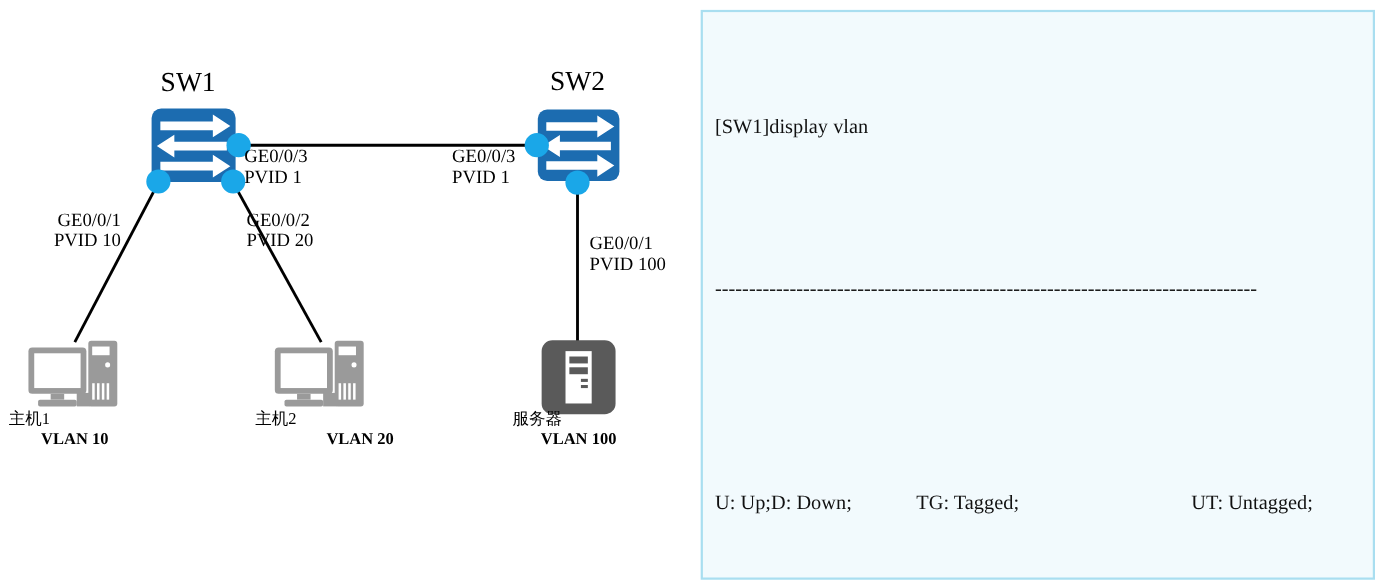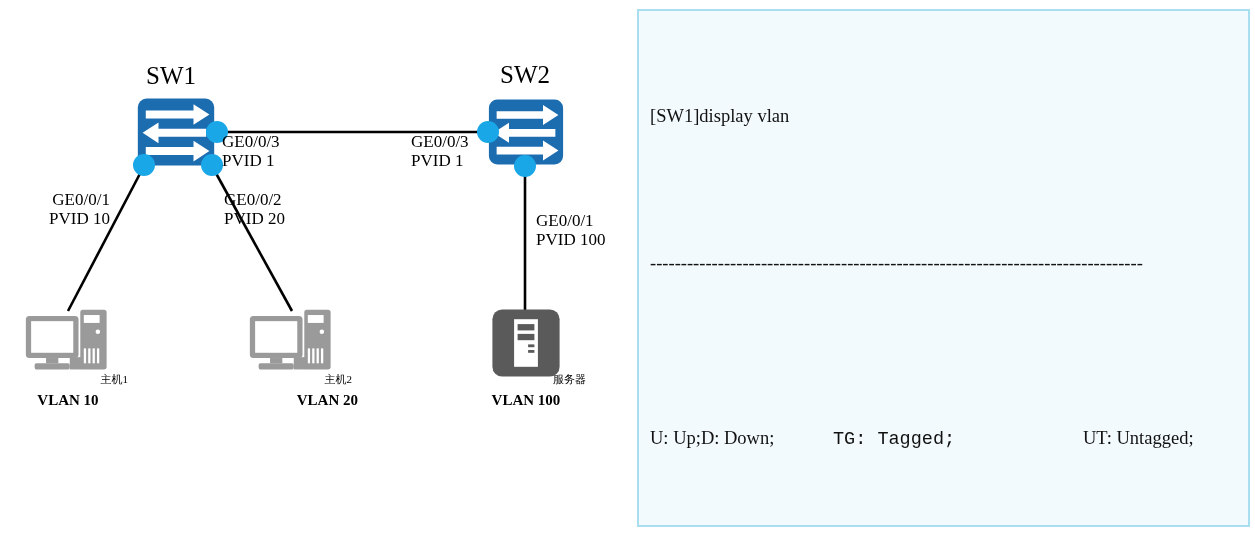--- a/index.html
+++ b/index.html
@@ -18,21 +18,21 @@
 
   .node-label{
     position:absolute;
     font-family:"Liberation Serif", serif;
     color:#000;
     white-space:pre;
     line-height:1.12;
   }
   .sw-title{font-size:25px;}
   .port-label{font-size:17px;margin-top:47px;}
-  .dev-name{font-size:11px;text-align:right;}
+  .dev-name{font-size:15px;text-align:left;}
   .vlan-name{font-size:15px;font-weight:bold;text-align:center;}
 
   
   #terminal{
     position:absolute;
     left:637px;top:9px;
     width:613px;height:518px;
     background:#f2fafd;
     border:2px solid #a9def0;
     box-sizing:border-box;
@@ -158,21 +158,21 @@
   </div>
 
   <div id="terminal">
     <div id="term-inner">
 
       <div class="t-line">[SW1]display vlan</div>
       <div class="t-gap"></div>
       <div class="t-rule">--------------------------------------------------------------------------------</div>
       <div class="t-gap"></div>
 
-      <div class="t-line"><span style="display:inline-block;width:183px;">U: Up;D: Down;</span><span style="display:inline-block;width:250px;font-family:Liberation Mono, monospace;">TG: Tagged;</span><span>UT: Untagged;</span></div>
+      <div class="t-line"><span style="display:inline-block;width:183px;margin-top:20px;">U: Up;D: Down;</span><span style="display:inline-block;width:250px;">TG: Tagged;</span><span>UT: Untagged;</span></div>
 
       
 
       
 
       
       
       
 
       

